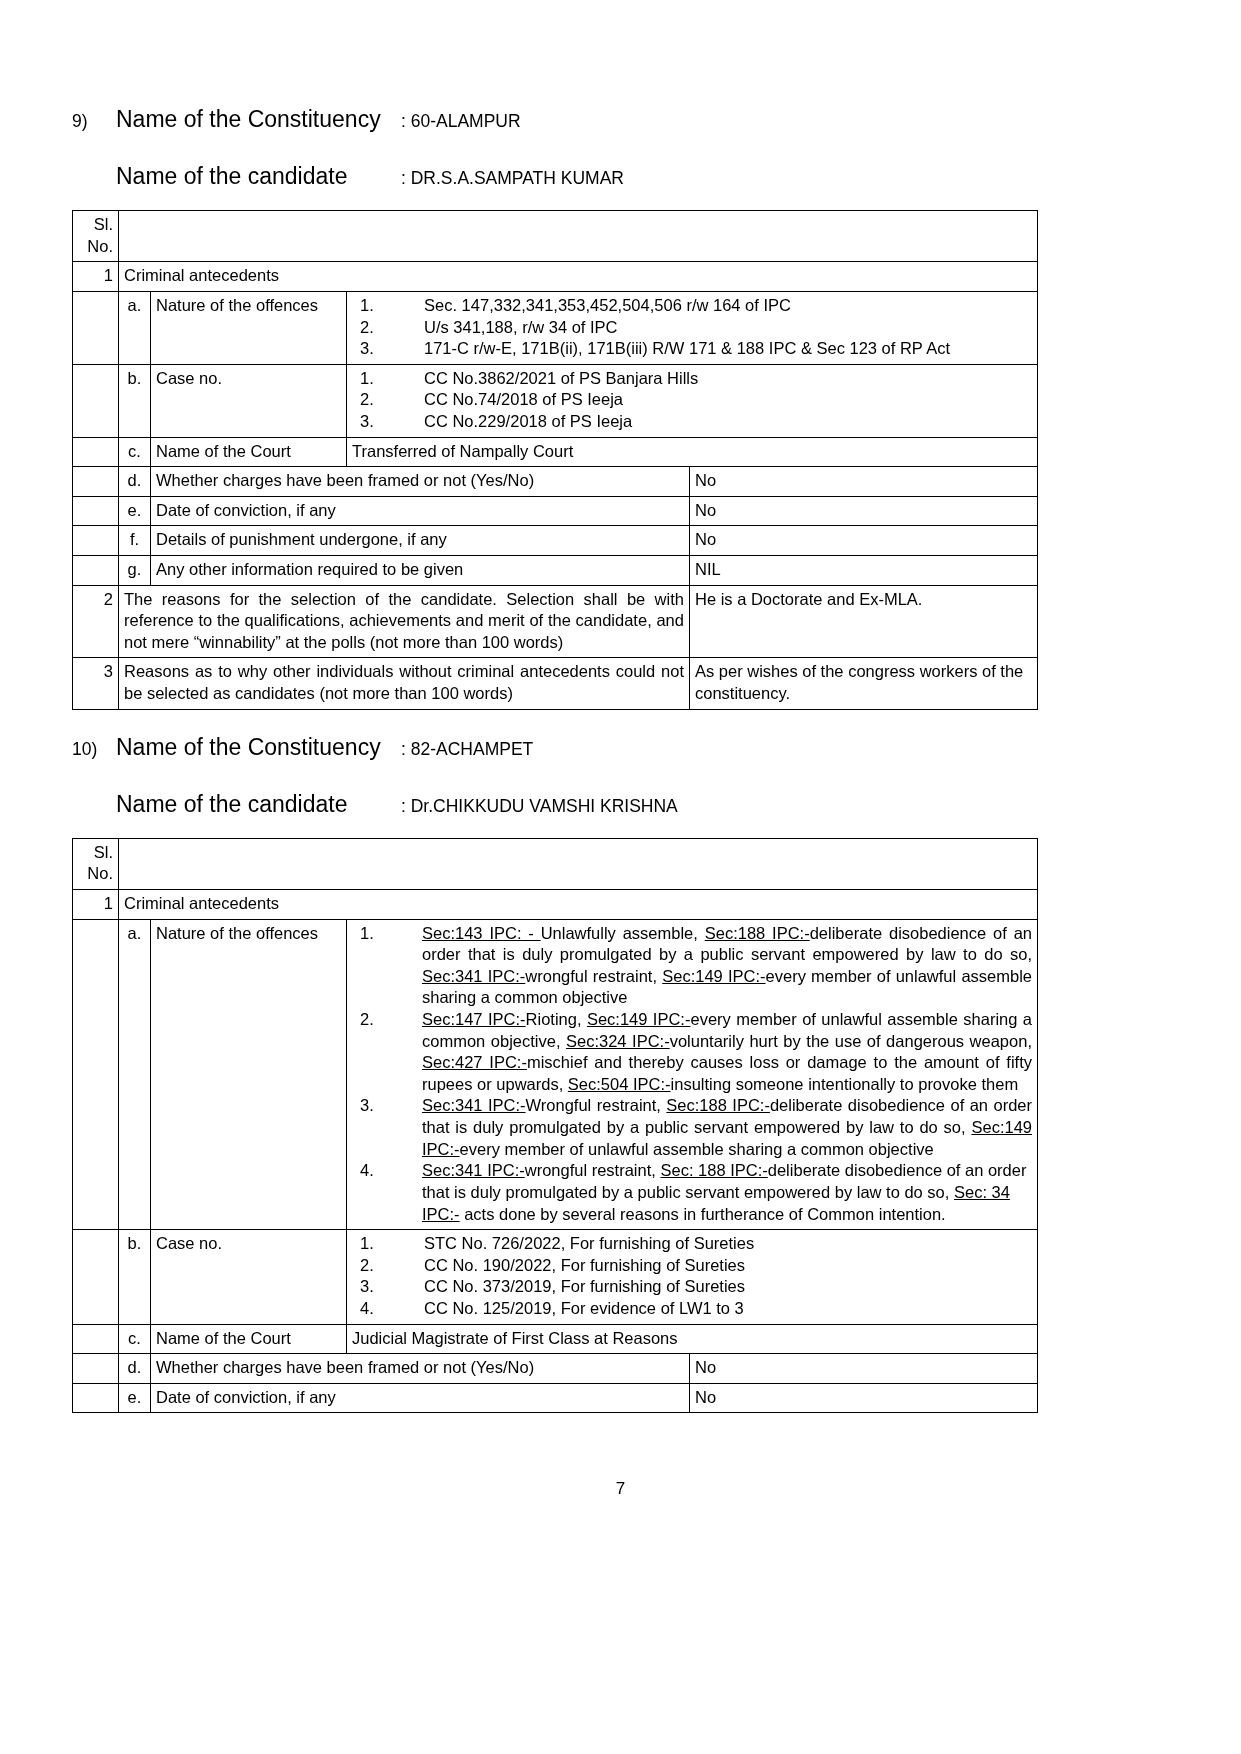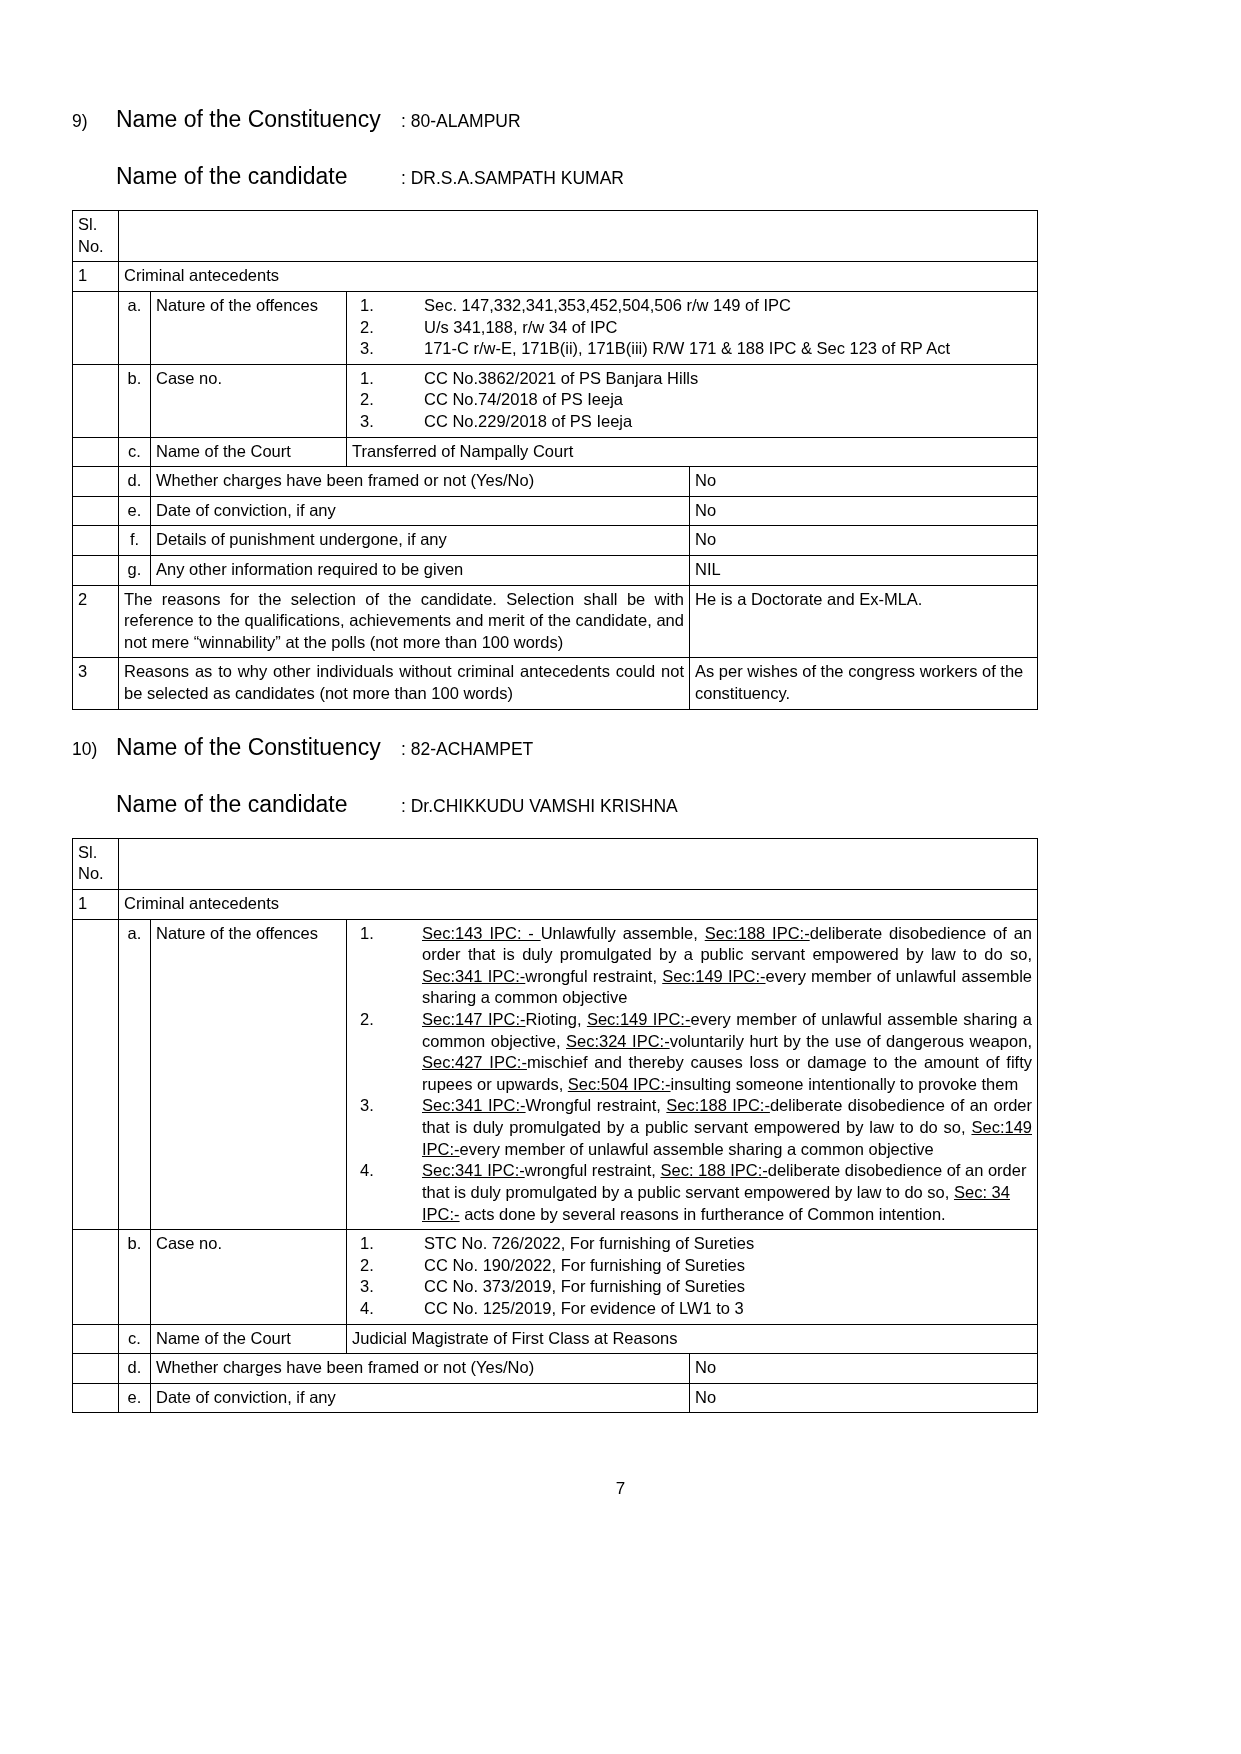--- a/index.html
+++ b/index.html
@@ -63,21 +63,21 @@
     table-layout: fixed;
     margin-bottom: 4px;
   }
   table.doc td {
     border: 1px solid #000000;
     vertical-align: top;
     font-size: 16.5px;
     line-height: 1.31;
     padding: 3px 5px 4px 5px;
   }
-  td.c-sl { width: 46px; text-align: left; }
+  td.c-sl { width: 46px; text-align: right; }
   td.c-ltr { width: 32px; text-align: center; }
   td.c-lbl { width: 196px; }
   td.c-ans { width: 348px; }
 
   .mid { vertical-align: middle; }
   .just { text-align: justify; text-justify: inter-word; }
 
   
   .slno { line-height: 1.26; text-align: center; }
 
@@ -123,21 +123,21 @@
 </head>
 <body>
 
 <div class="page">
   <div class="content">
 
     <div class="hdr-block">
       <div class="hdr-row">
         <div class="hdr-num">9)</div>
         <div class="hdr-label">Name of the Constituency</div>
-        <div class="hdr-value">: 80-ALAMPUR</div>
+        <div class="hdr-value">: 60-ALAMPUR</div>
       </div>
       <div class="hdr-row second">
         <div class="hdr-num"></div>
         <div class="hdr-label">Name of the candidate</div>
         <div class="hdr-value">: DR.S.A.SAMPATH KUMAR</div>
       </div>
     </div>
 
     <table class="doc">
       <colgroup>
@@ -158,21 +158,21 @@
         <tr>
           <td class="c-sl">1</td>
           <td colspan="4">Criminal antecedents</td>
         </tr>
         <tr>
           <td class="c-sl">&nbsp;</td>
           <td class="c-ltr mid">a.</td>
           <td class="c-lbl mid">Nature of the offences</td>
           <td colspan="2">
             <ol class="numlist">
-                <li><span class="n">1.</span><span>Sec. 147,332,341,353,452,504,506 r/w 149 of IPC</span></li>
+                <li><span class="n">1.</span><span>Sec. 147,332,341,353,452,504,506 r/w 164 of IPC</span></li>
                 <li><span class="n">2.</span><span>U/s 341,188, r/w 34 of IPC</span></li>
                 <li><span class="n">3.</span><span>171-C r/w-E, 171B(ii), 171B(iii) R/W 171 &amp; 188 IPC &amp; Sec 123 of RP Act</span></li>
               </ol>
           </td>
         </tr>
         <tr>
           <td class="c-sl">&nbsp;</td>
           <td class="c-ltr mid">b.</td>
           <td class="c-lbl mid">Case no.</td>
           <td colspan="2">

